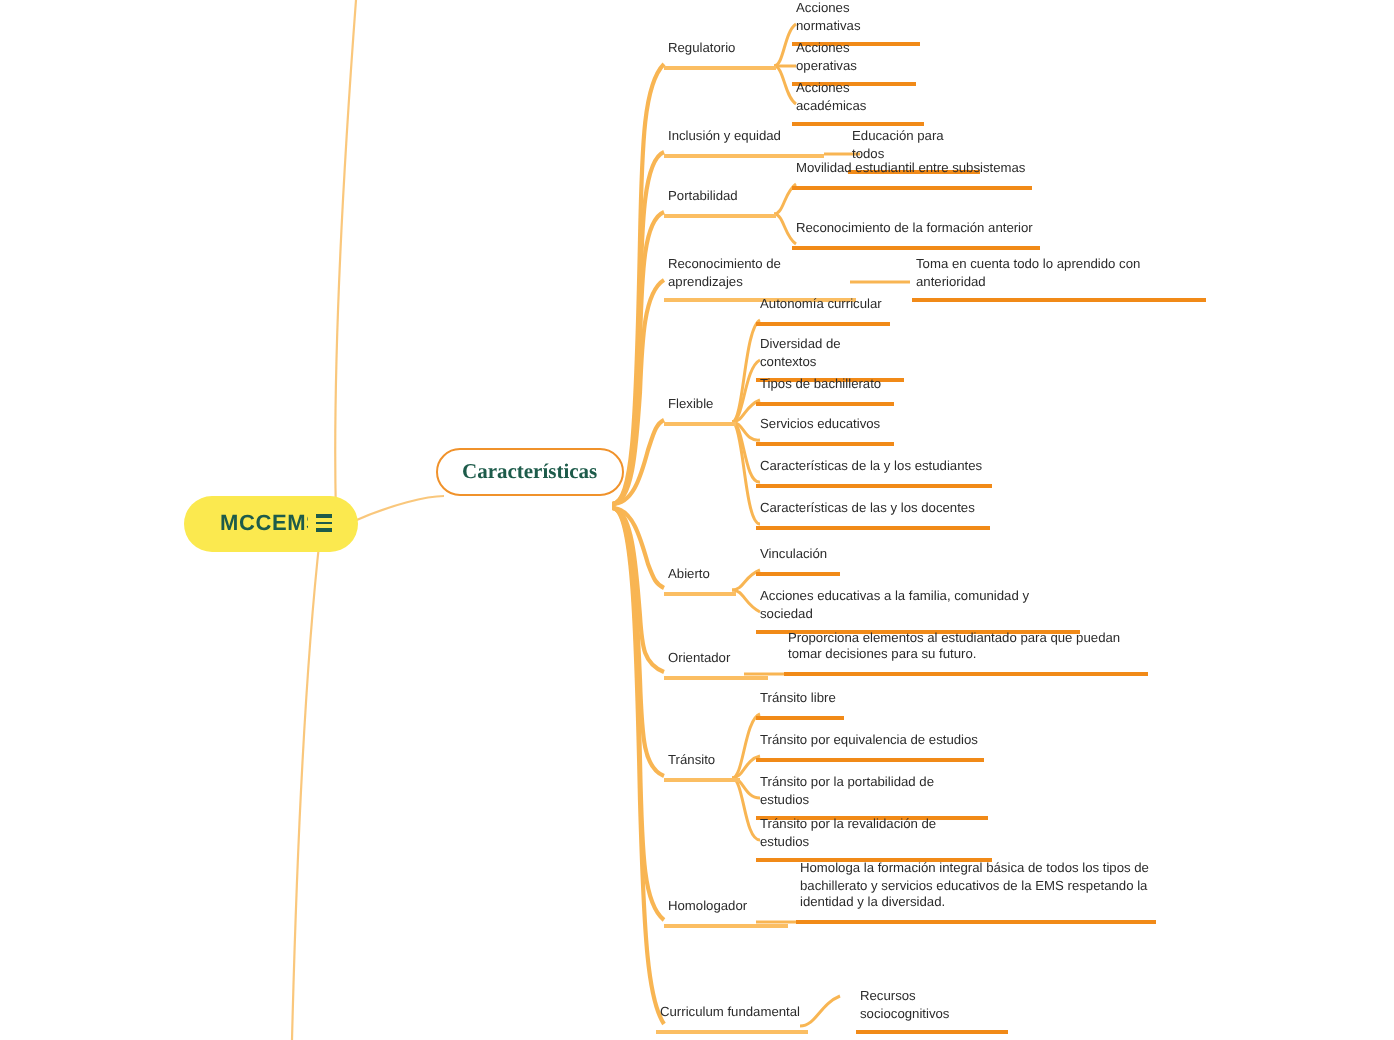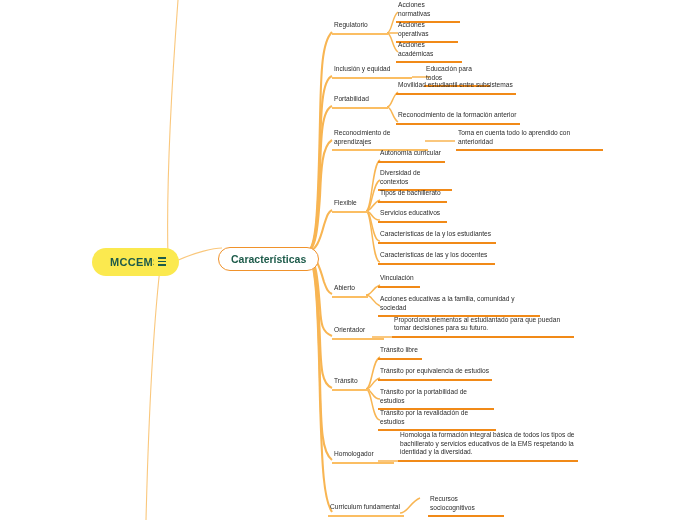--- a/index.html
+++ b/index.html
@@ -137,21 +137,21 @@
 
   <div class="root-node" style="left:92px;top:248px;">
     <span class="root-label">MCCEMS</span>
   </div>
   <div class="collapse-btn" style="left:154px;top:254px;">
     <i></i>
       <i></i>
       <i></i>
   </div>
 
-  <div class="pill-node" style="left:218px;top:247px;">
+  <div class="pill-node" style="left:218px;top:224px;font-family:Liberation Serif, serif;">
     <span class="pill-label">Características</span>
   </div>
 
   <div class="topic l1" style="left:332px;top:21px;width:56px;">
     <span class="t">Regulatorio</span>
   </div>
   <div class="topic l2" style="left:396px;top:1px;width:64px;">
     <span class="t">Acciones normativas</span>
   </div>
   <div class="topic l2" style="left:396px;top:21px;width:62px;">

